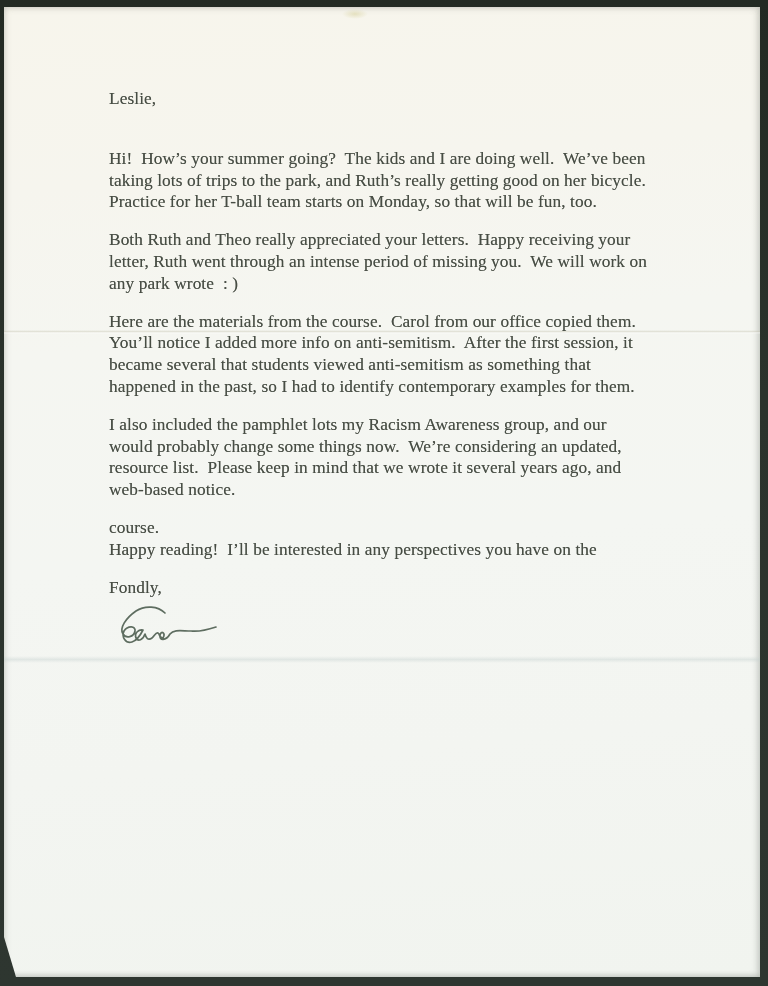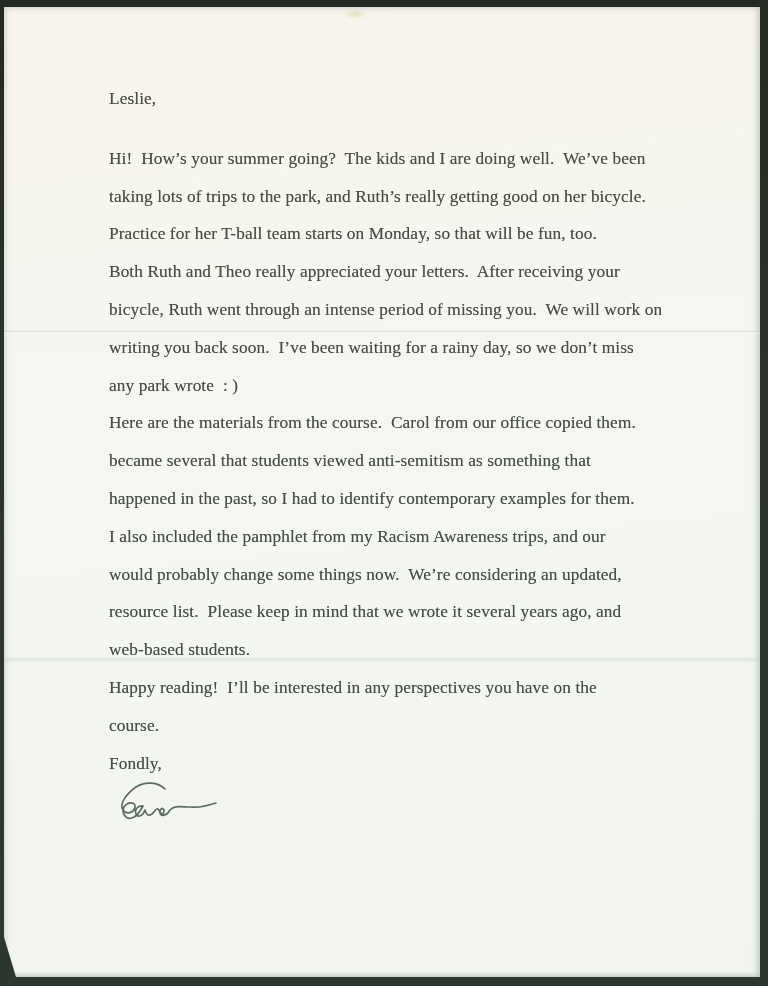--- a/index.html
+++ b/index.html
@@ -75,21 +75,20 @@
     font-size: 17.3px;
     line-height: 21.8px;
     letter-spacing: 0.1px;
     text-shadow: 0 0 0.6px rgba(71, 77, 68, 0.55);
   }
   .letter .para {
     margin: 0 0 16px 0;
   }
   .letter .para div {
     white-space: pre;
-    margin-top: 16px;
   }
   .salutation {
     margin-bottom: 38px;
   }
   .closing {
     margin-top: 16px;
   }
   .signature {
     margin-top: 6px;
     margin-left: 2px;
@@ -114,42 +113,42 @@
   <div class="letter">
     <div class="salutation">Leslie,</div>
 
     <div class="para">
         <div>Hi!  How’s your summer going?  The kids and I are doing well.  We’ve been</div>
         <div>taking lots of trips to the park, and Ruth’s really getting good on her bicycle.</div>
         <div>Practice for her T-ball team starts on Monday, so that will be fun, too.</div>
       </div>
 
     <div class="para">
-        <div>Both Ruth and Theo really appreciated your letters.  After receiving your</div>
-        <div>bicycle, Ruth went through an intense period of missing you.  We will work on</div>
-        <div>writing you back soon.  I’ve been waiting for a rainy day, so we don’t miss</div>
+        <div>Both Ruth and Theo really appreciated your letters.  Happy receiving your</div>
+        <div>letter, Ruth went through an intense period of missing you.  We will work on</div>
         <div>any park wrote  : )</div>
       </div>
 
     <div class="para">
         <div>Here are the materials from the course.  Carol from our office copied them.</div>
+        <div>You’ll notice I added more info on anti-semitism.  After the first session, it</div>
         <div>became several that students viewed anti-semitism as something that</div>
         <div>happened in the past, so I had to identify contemporary examples for them.</div>
       </div>
 
     <div class="para">
-        <div>I also included the pamphlet from my Racism Awareness trips, and our</div>
+        <div>I also included the pamphlet lots my Racism Awareness group, and our</div>
         <div>would probably change some things now.  We’re considering an updated,</div>
         <div>resource list.  Please keep in mind that we wrote it several years ago, and</div>
-        <div>web-based students.</div>
+        <div>web-based notice.</div>
       </div>
 
     <div class="para">
+        <div>course.</div>
         <div>Happy reading!  I’ll be interested in any perspectives you have on the</div>
-        <div>course.</div>
       </div>
 
     <div class="closing">Fondly,</div>
 
     <svg class="signature" width="112" height="46" viewBox="0 0 112 46" role="img" aria-label="Sara">
       <path d="M 54 9
                C 47 2, 34 1, 25 7
                C 15 14, 8 24, 12 30
                C 15 35, 23 33, 24 27
                C 25 22, 17 21, 13 27

